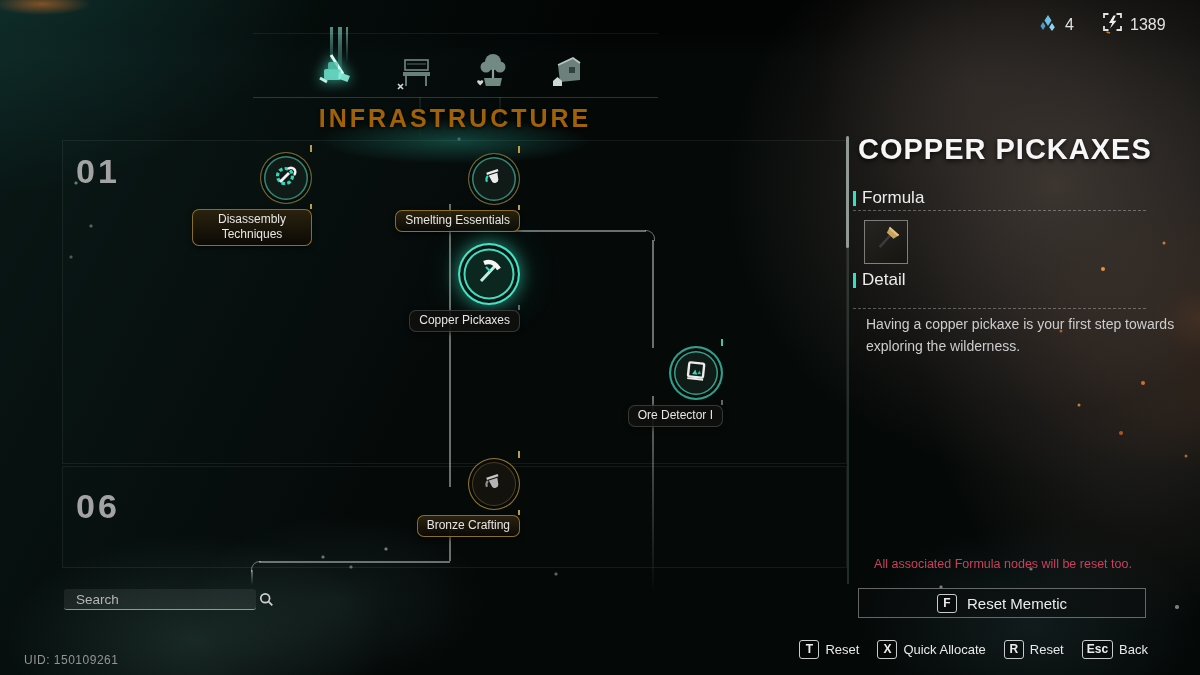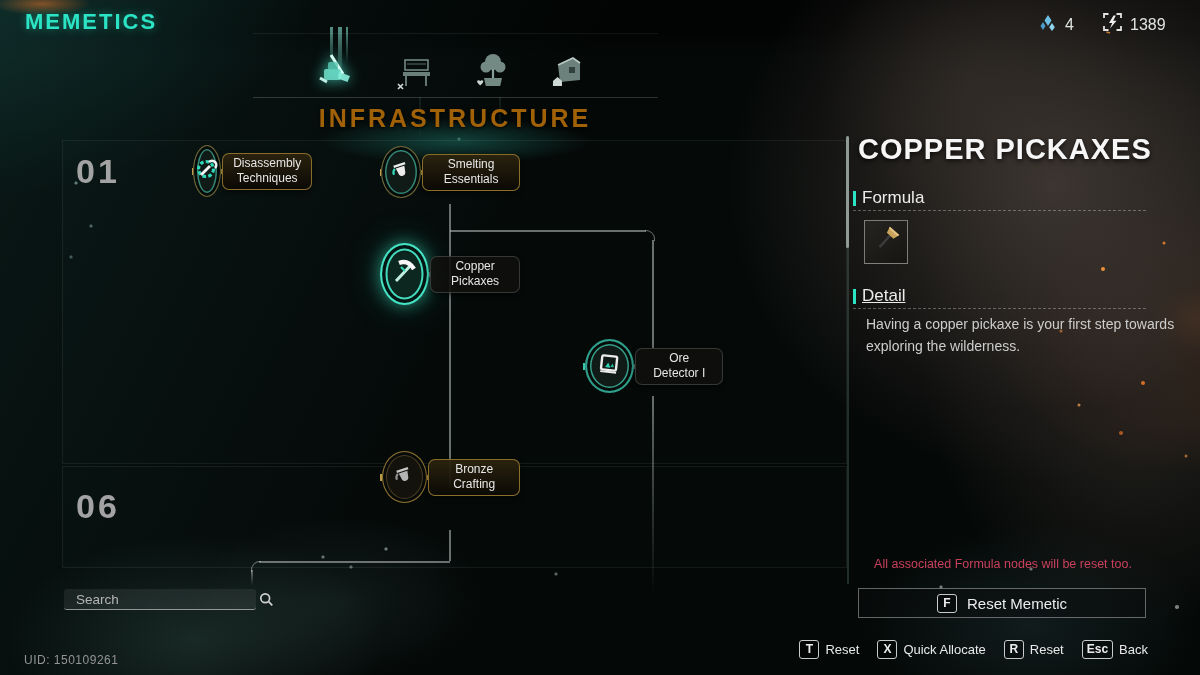--- a/index.html
+++ b/index.html
@@ -58,21 +58,21 @@
   .panel{border:1px solid rgba(170,195,188,.09);background:rgba(130,190,178,.015);}
   .tier-num{font-size:34px;font-weight:bold;letter-spacing:3px;color:#a3a3a3;}
   
   .cline{background:rgba(205,212,209,.5);}
   .cfade{background:linear-gradient(to bottom,rgba(205,212,209,.5),rgba(205,212,209,0));}
   .corner-tr{width:9px;height:10px;border-top:1.5px solid rgba(205,212,209,.5);
     border-right:1.5px solid rgba(205,212,209,.5);border-top-right-radius:9px;}
   .corner-tl{width:9px;height:10px;border-top:1.5px solid rgba(205,212,209,.5);
     border-left:1.5px solid rgba(205,212,209,.5);border-top-left-radius:9px;}
   
-  .node{position:absolute;display:flex;flex-direction:row;align-items:center;cursor:pointer;}
+  .node{position:absolute;display:flex;flex-direction:column;align-items:flex-end;cursor:pointer;}
   .pin{width:2px;height:7px;background:#bd9c49;}
   .pin.teal{background:#3bc7a9;}
   .ring{width:50px;height:50px;border-radius:50%;display:flex;align-items:center;justify-content:center;
     background:radial-gradient(circle,#101a17 58%,#0a100e);
     border:1.5px solid rgba(185,155,70,.6);
     box-shadow:inset 0 0 0 3px #060b0a, inset 0 0 0 4.5px rgba(70,195,168,.65);}
   .ring.teal-ring{border:2px solid rgba(55,195,170,.8);
     box-shadow:inset 0 0 0 3px #060b0a, inset 0 0 0 4.5px rgba(70,215,185,.7);}
   .ring.locked{border:1.5px solid rgba(185,150,60,.75);
     box-shadow:inset 0 0 0 3px #070a08, inset 0 0 0 4px rgba(125,105,55,.5);
@@ -123,21 +123,20 @@
 </head>
 <body>
 
 <div class="screen">
 
   <div class="abs bg-base"></div>
   <div class="abs bg-creature"></div>
   <div class="abs embers"></div>
   <div class="abs speckles"></div>
 
-  <div class="abs title">MEMETICS</div>
 
   <div class="abs cur cur-a">
     <span>
       <svg width="20" height="20" viewBox="0 0 20 20">
         <path d="M10 2 l3.5 5.5 L10 13 6.5 7.5 Z" fill="#6cc0e4"></path>
         <path d="M5 9 l2.5 4 L5 17 2.5 13 Z" fill="#4a9ccb"></path>
         <path d="M14 10 l2.8 4.2 L14 18 11.2 14.2 Z" fill="#8fd4ef"></path>
       </svg>
     </span>
     <span>4</span>
@@ -325,21 +324,21 @@
       <svg width="32" height="32" viewBox="0 0 32 32">
         <g transform="rotate(42 16 16)">
           <rect x="14.4" y="6" width="3.2" height="20" rx="1" fill="#3a3a3a" stroke="#181818" stroke-width=".6"></rect>
           <path d="M10 3.5 h12.5 l-1.8 6.5 h-9 z" fill="#c9a35a"></path>
           <path d="M10 3.5 h12.5 l-.5 2 h-11.5 z" fill="#e2c286"></path>
         </g>
       </svg>
     </span>
   </div>
 
-  <div class="abs sec-head" style="left:853px;top:286px;text-decoration:underline;">
+  <div class="abs sec-head" style="left:853px;top:270px;">
     <span class="sec-bar"></span>
     <span>Detail</span>
   </div>
   <div class="abs dashes" style="left:853px;top:308px;width:293px;"></div>
   <div class="abs detail-text">Having a copper pickaxe is your first step towards exploring the wilderness.</div>
 
   <div class="abs warning">All associated Formula nodes will be reset too.</div>
 
   <button class="abs reset-btn">
     <span class="key">F</span>

